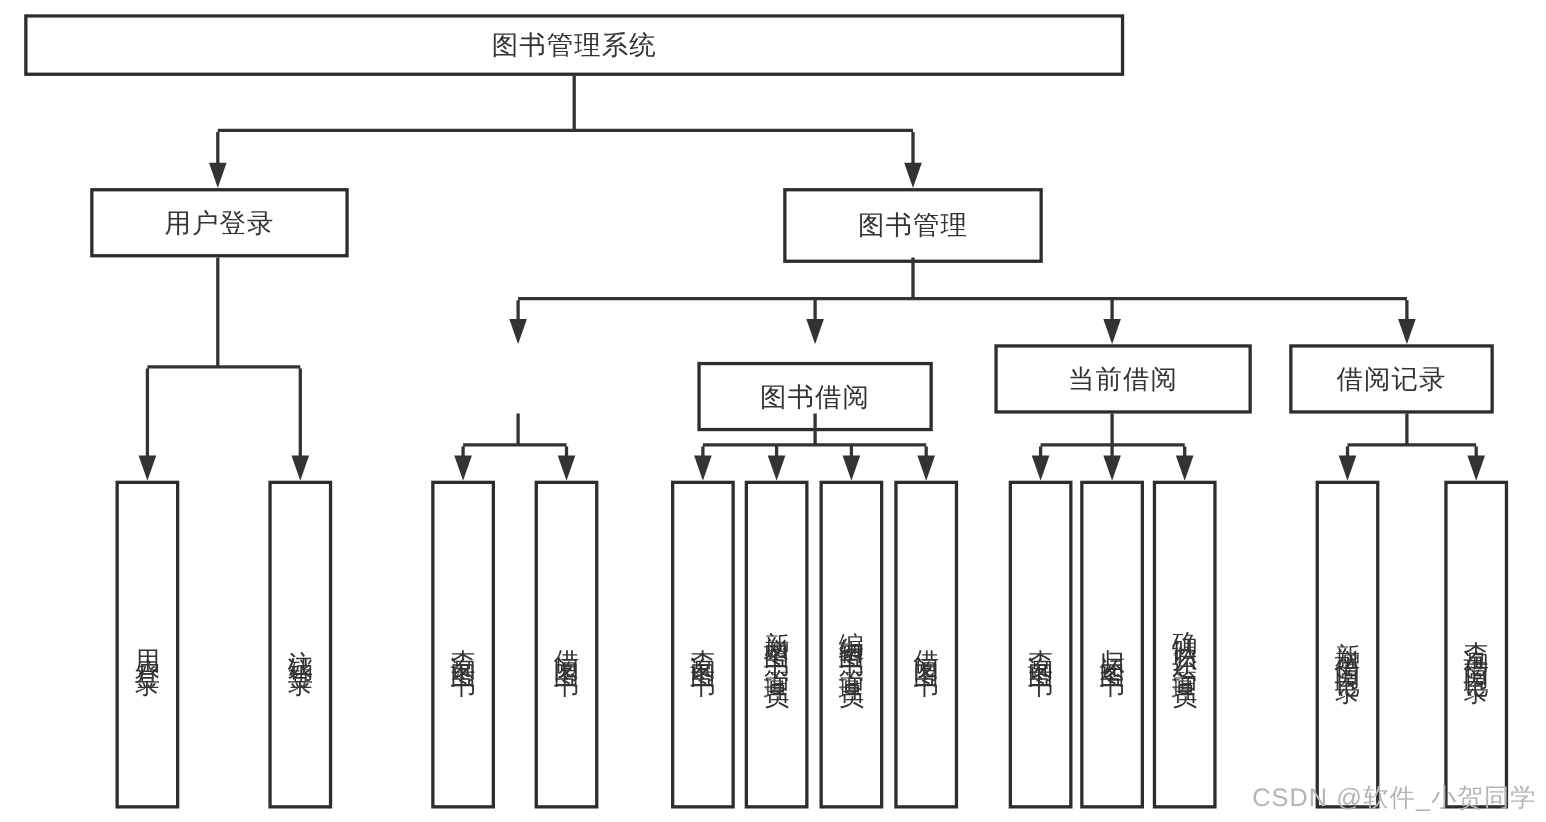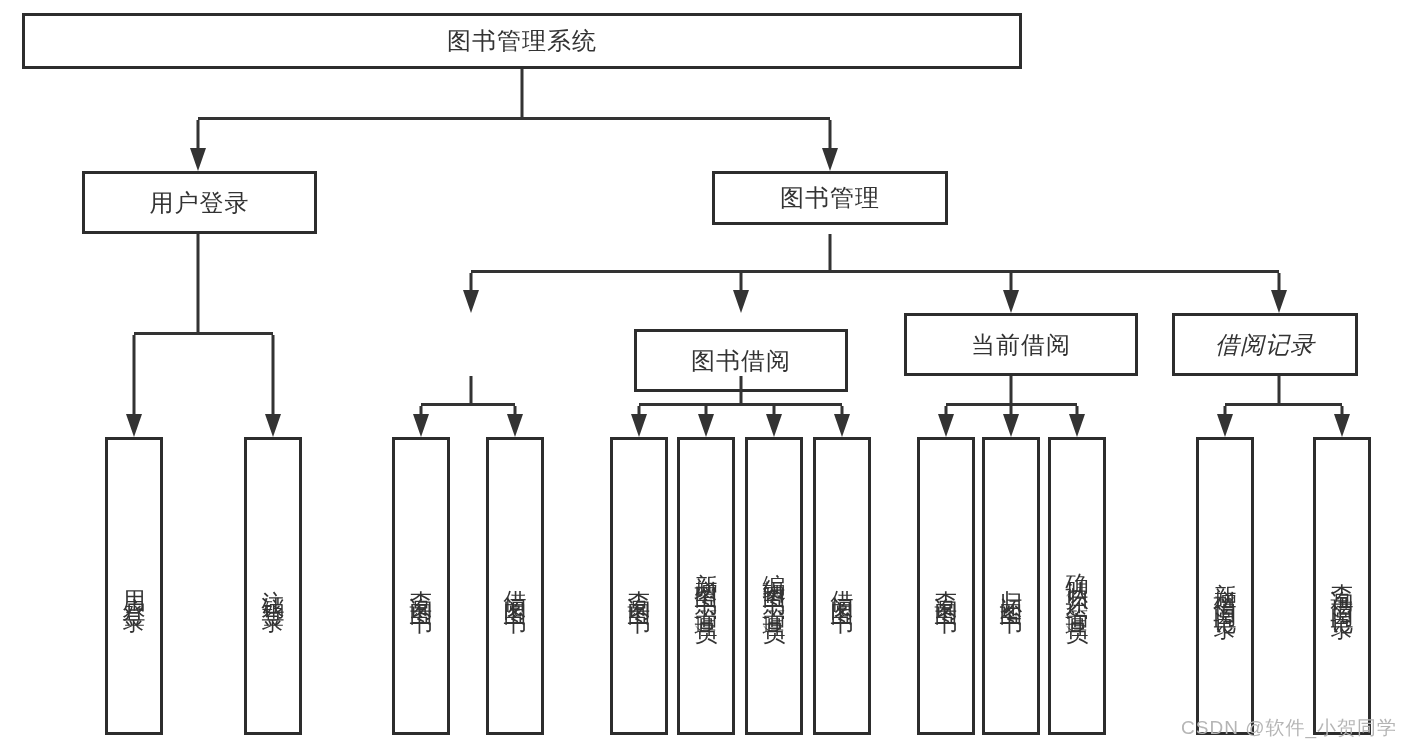--- a/index.html
+++ b/index.html
@@ -38,44 +38,44 @@
     writing-mode: vertical-rl;
   }
   .leaf .lbl {
     font-size: 23px;
     letter-spacing: 7px;
     line-height: 1;
   }
   
   .n-root  { left: 22px;   top: 13px;  width: 1000px; height: 56px; }
   .n-login { left: 82px;   top: 171px; width: 235px;  height: 63px; }
-  .n-mgmt  { left: 712px;  top: 171px; width: 236px;  height: 54px; }
+  .n-mgmt  { left: 712px;  top: 171px; width: 236px;  height: 68px; }
   .n-rec   { left: 364px;  top: 313px; width: 214px;  height: 63px; }
   .n-bor   { left: 634px;  top: 313px; width: 214px;  height: 63px; margin-top: 16px; }
   .n-cur   { left: 904px;  top: 313px; width: 234px;  height: 63px; }
-  .n-hist  { left: 1172px; top: 313px; width: 186px;  height: 63px; font-style: italic; }
+  .n-hist  { left: 1172px; top: 313px; width: 186px;  height: 63px; }
   .leaf    { top: 437px; width: 58px; height: 298px; }
   .lf-1  { left: 105px; }
   .lf-2  { left: 244px; }
   .lf-3  { left: 392px; }
   .lf-4  { left: 486px; }
   .lf-5  { left: 610px; }
   .lf-6  { left: 677px; }
   .lf-7  { left: 745px; }
   .lf-8  { left: 813px; }
   .lf-9  { left: 917px; }
   .lf-10 { left: 982px; }
   .lf-11 { left: 1048px; }
   .lf-12 { left: 1196px; }
   .lf-13 { left: 1313px; }
   .watermark {
     position: absolute;
     right: 8px;
     bottom: 6px;
-    font-size: 19px;
+    font-size: 23px;
     color: #b5b5b5;
     letter-spacing: 1px;
     z-index: 10;
     white-space: nowrap;
   }
 </style>
 </head>
 <body>
 
 <div class="stage">

